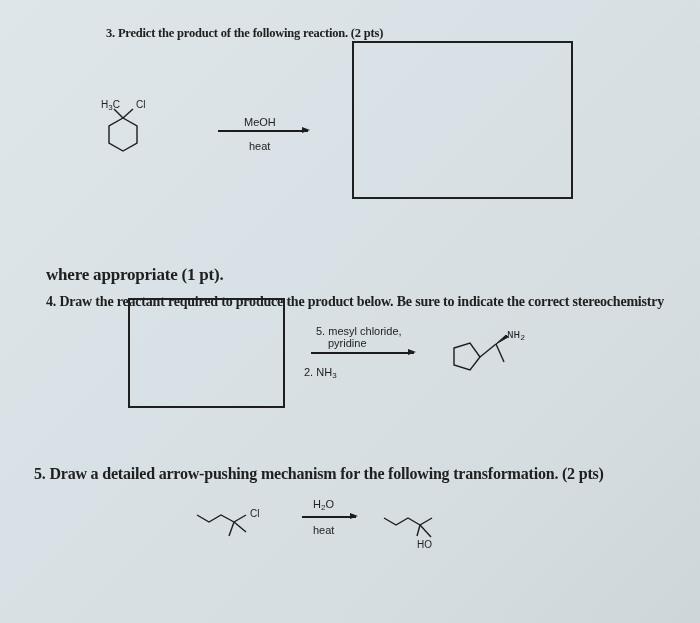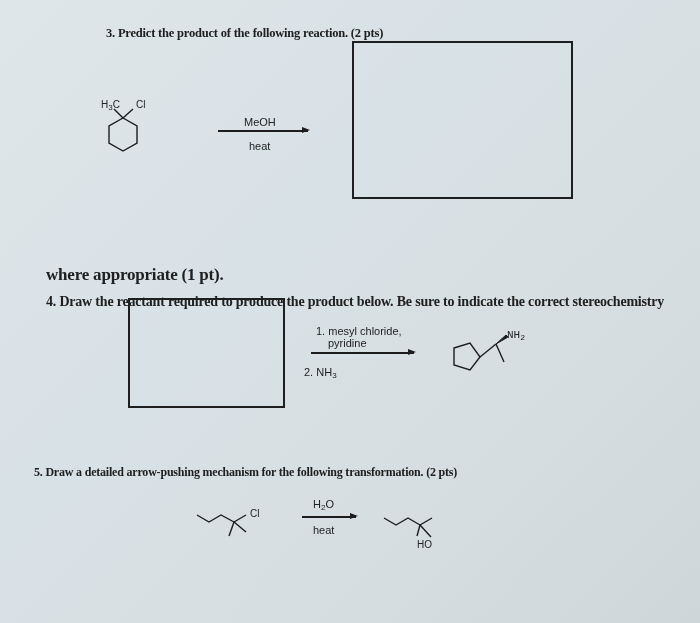--- a/index.html
+++ b/index.html
@@ -38,38 +38,38 @@
 <div class="arrow" style="left:218px; top:130px; width:90px;"></div>
 <span class="lbl" style="left:249px; top:140px;">heat</span>
 
 <div class="box" style="left:352px; top:41px; width:221px; height:158px;"></div>
 
 <div class="q" style="left:46px; top:249px; font-size:14px;margin-top:45px;">4. Draw the reactant required to produce the product below. Be sure to indicate the correct stereochemistry</div>
 <div class="q" style="left:46px; top:265px; font-size:17px;">where appropriate (1 pt).</div>
 
 <div class="box" style="left:128px; top:298px; width:157px; height:110px;"></div>
 
-<span class="lbl" style="left:316px; top:325px;">1. mesyl chloride,</span>
+<span class="lbl" style="left:316px; top:325px;">5. mesyl chloride,</span>
 <span class="lbl" style="left:328px; top:337px;">pyridine</span>
 <div class="arrow" style="left:311px; top:352px; width:103px;"></div>
 <span class="lbl" style="left:304px; top:366px;text-align:right;">2. NH<sub>3</sub></span>
 
 <div>
   <svg class="mol" width="100" height="70" style="left:448px; top:330px;">
 
     <polygon class="ring" points="6,18 22,13 32,27 22,40 6,35"></polygon>
     <line x1="32" y1="27" x2="48" y2="14"></line>
     <line x1="48" y1="14" x2="56" y2="32"></line>
 
     <polygon points="48,14 58,5 60,7" fill="#1c1c1c" stroke="#1c1c1c" stroke-width="1"></polygon>
   </svg>
   <span class="lbl" style="left:507px; top:329px; font-size:11px;font-family:Liberation Mono, monospace;">NH<sub>2</sub></span>
 </div>
 
-<div class="q" style="left:34px; top:465px; font-size:12px;">5. Draw a detailed arrow-pushing mechanism for the following transformation. (2 pts)</div>
+<div class="q" style="left:34px; top:465px; font-size:16px;">5. Draw a detailed arrow-pushing mechanism for the following transformation. (2 pts)</div>
 
 <div>
   <svg class="mol" width="80" height="50" style="left:194px; top:505px;">
     <polyline points="3,10 15,17 27,10 40,17"></polyline>
     <line x1="40" y1="17" x2="35" y2="31"></line>
     <line x1="40" y1="17" x2="52" y2="27"></line>
     <line x1="40" y1="17" x2="52" y2="10"></line>
   </svg>
   <span class="lbl" style="left:250px; top:508px; font-size:10px;">Cl</span>
 </div>

